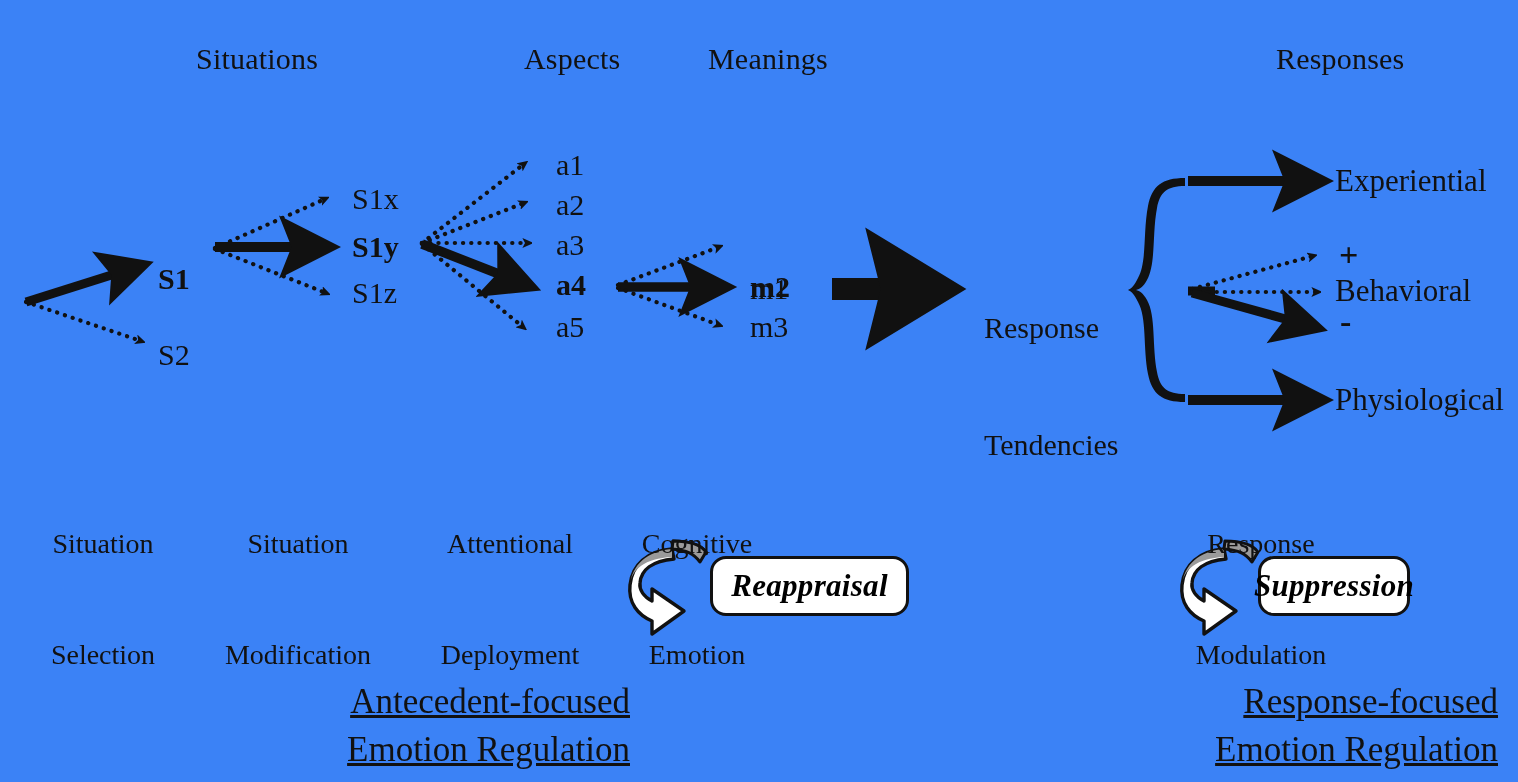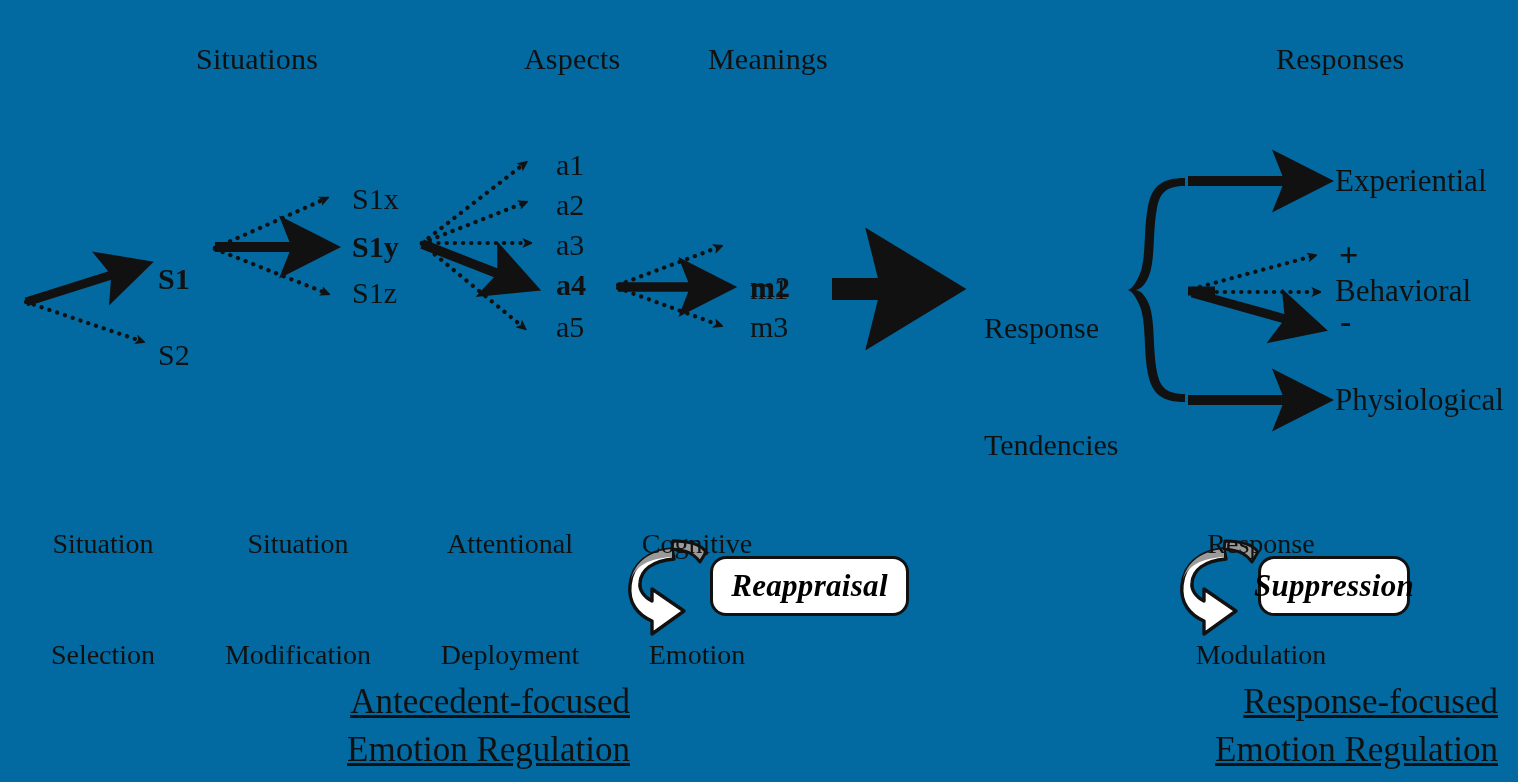--- a/index.html
+++ b/index.html
@@ -4,21 +4,21 @@
 <style>
   html, body {
     margin: 0;
     padding: 0;
     background: #ffffff;
   }
   #stage {
     position: relative;
     width: 1518px;
     height: 782px;
-    background: #0369a1;
+    background: #3b82f6;
     overflow: hidden;
     font-family: "Liberation Serif", "DejaVu Serif", serif;
     color: #000000;
   }
   #vectors {
     position: absolute;
     left: 0;
     top: 0;
     width: 1518px;
     height: 782px;

